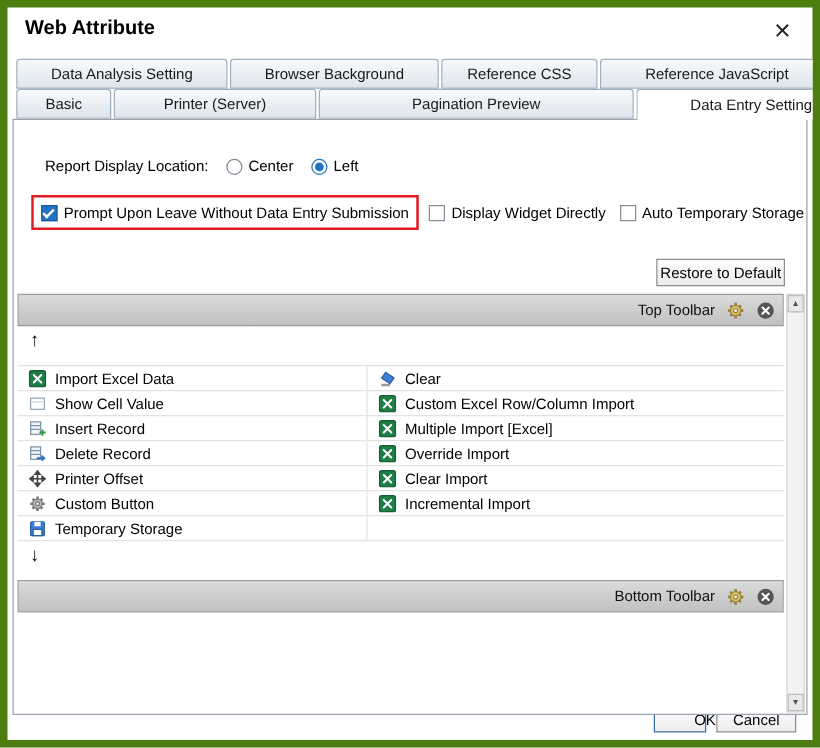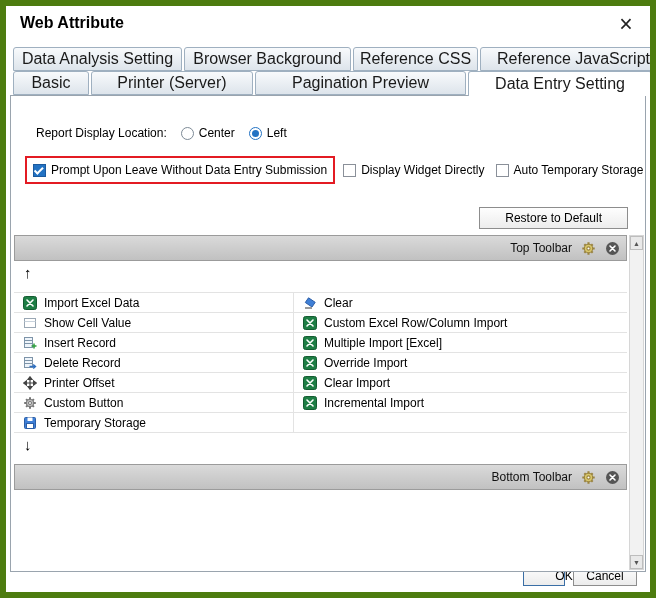--- a/index.html
+++ b/index.html
@@ -6,39 +6,39 @@
   html,body { width:656px; height:598px; font-family:"Liberation Sans", sans-serif; background:#fff; }
   .dialog { position:absolute; width:656px; height:598px; background:#fff; border:6px solid #4d7c0f; overflow:hidden; }
 
   .title { position:absolute; top:8px; left:14px; font-size:16px; font-weight:600; color:#000; }
   .close-x { position:absolute; top:6px; right:12px; width:24px; height:24px; text-align:center; line-height:24px; font-size:23px; color:#222; cursor:pointer; }
   .close-x::before { content:"×"; }
 
   .tabs-row { position:absolute; left:7px; display:flex; gap:2px; }
   .tabs-row.r1 { top:41px; }
   .tabs-row.r2 { top:65px; }
-  .tab { height:24px; display:flex; align-items:center; justify-content:center; font-size:16px; color:#1a1a1a;
+  .tab { height:24px; display:flex; align-items:center; justify-content:center; font-size:12px; color:#1a1a1a;
          background:linear-gradient(#f8fafc,#dde4eb); border:1px solid #9fb0c0; border-radius:3px 3px 0 0; cursor:pointer; }
   .tab.active { position:relative; z-index:3; height:25px; background:#fff; border-bottom:none; font-weight:400; }
 
   .panel { position:absolute; left:4px; right:4px; top:89px; height:477px; border:1px solid #9aa4ae; background:#fff; z-index:1; }
 
   .loc-row { position:absolute; left:25px; top:30px; display:flex; align-items:center; font-size:12px; color:#000; }
   .radio { width:13px; height:13px; border:1px solid #7d8a96; border-radius:50%; background:#fff; margin:0 5px 0 14px; display:inline-flex; align-items:center; justify-content:center; flex:none; cursor:pointer; }
   .radio.sel { border-color:#2272c3; }
   .radio.sel::after { content:""; width:7px; height:7px; border-radius:50%; background:#2272c3; }
 
   .cb-row { position:absolute; left:14px; top:60px; display:flex; align-items:center; font-size:12px; color:#000; }
   .red-box { border:2px solid #e31b23; padding:5px 6px 5px 6px; display:flex; align-items:center; margin-right:8px; }
   .cb { width:13px; height:13px; border:1px solid #8a9099; background:#fff; margin-right:5px; display:inline-flex; align-items:center; justify-content:center; flex:none; cursor:pointer; }
   .cb.checked { background:#2272c3; border-color:#1b5a9e; }
   .cb.checked::after { content:""; width:7px; height:3px; border-left:2px solid #fff; border-bottom:2px solid #fff; transform:rotate(-45deg) translate(0,-1px); }
   .cb-gap { width:11px; flex:none; }
 
-  .restore-btn { position:absolute; top:111px; right:17px; height:22px; padding:0 25px; font-size:12px; color:#000;
+  .restore-btn { position:absolute; top:111px; right:17px; height:22px; padding:0 2px; font-size:12px; color:#000;
                  background:linear-gradient(#fefefe,#ececec); border:1px solid #8d8d8d; display:flex; align-items:center; cursor:pointer; }
 
   .bar { position:absolute; left:3px; right:18px; height:26px; background:linear-gradient(#dadada,#c1c1c1); border:1px solid #9b9b9b;
          display:flex; align-items:center; justify-content:flex-end; gap:8px; padding-right:6px; font-size:12px; color:#111; }
   .bar.top { top:139px; }
   .bar.bottom { top:368px; }
   .bar .ico-wrap { cursor:pointer; }
 
   .arrow { position:absolute; left:13px; font-size:15px; font-weight:bold; color:#000; cursor:pointer; line-height:16px; }
   .arrow.up { top:169px; }
@@ -75,21 +75,21 @@
 
   <div class="tabs-row r1">
     <div class="tab" style="width:169px">Data Analysis Setting</div>
     <div class="tab" style="width:167px">Browser Background</div>
     <div class="tab" style="width:125px">Reference CSS</div>
     <div class="tab" style="width:187px">Reference JavaScript</div>
   </div>
   <div class="tabs-row r2">
     <div class="tab" style="width:76px">Basic</div>
     <div class="tab" style="width:162px">Printer (Server)</div>
-    <div class="tab" style="width:211px">Pagination Preview</div>
+    <div class="tab" style="width:252px">Pagination Preview</div>
     <div class="tab active" style="width:184px">Data Entry Setting</div>
   </div>
 
   <div class="panel">
 
     <div class="loc-row">
       <span>Report Display Location:</span>
       <span class="radio"></span>
       <span>Center</span>
       <span class="radio sel"></span>

